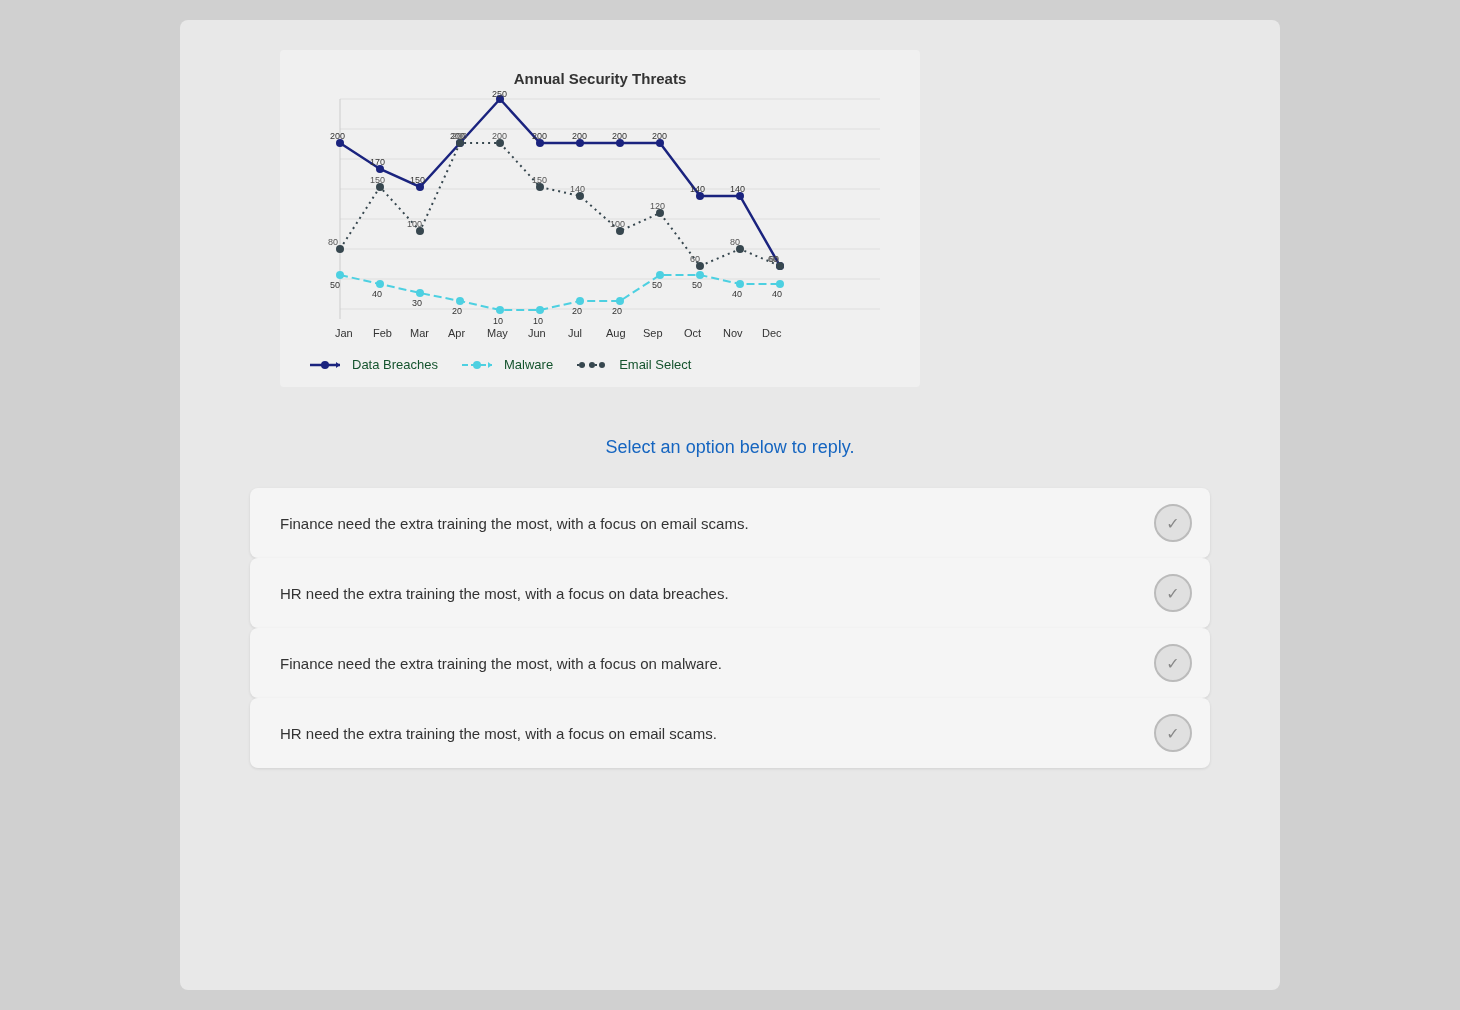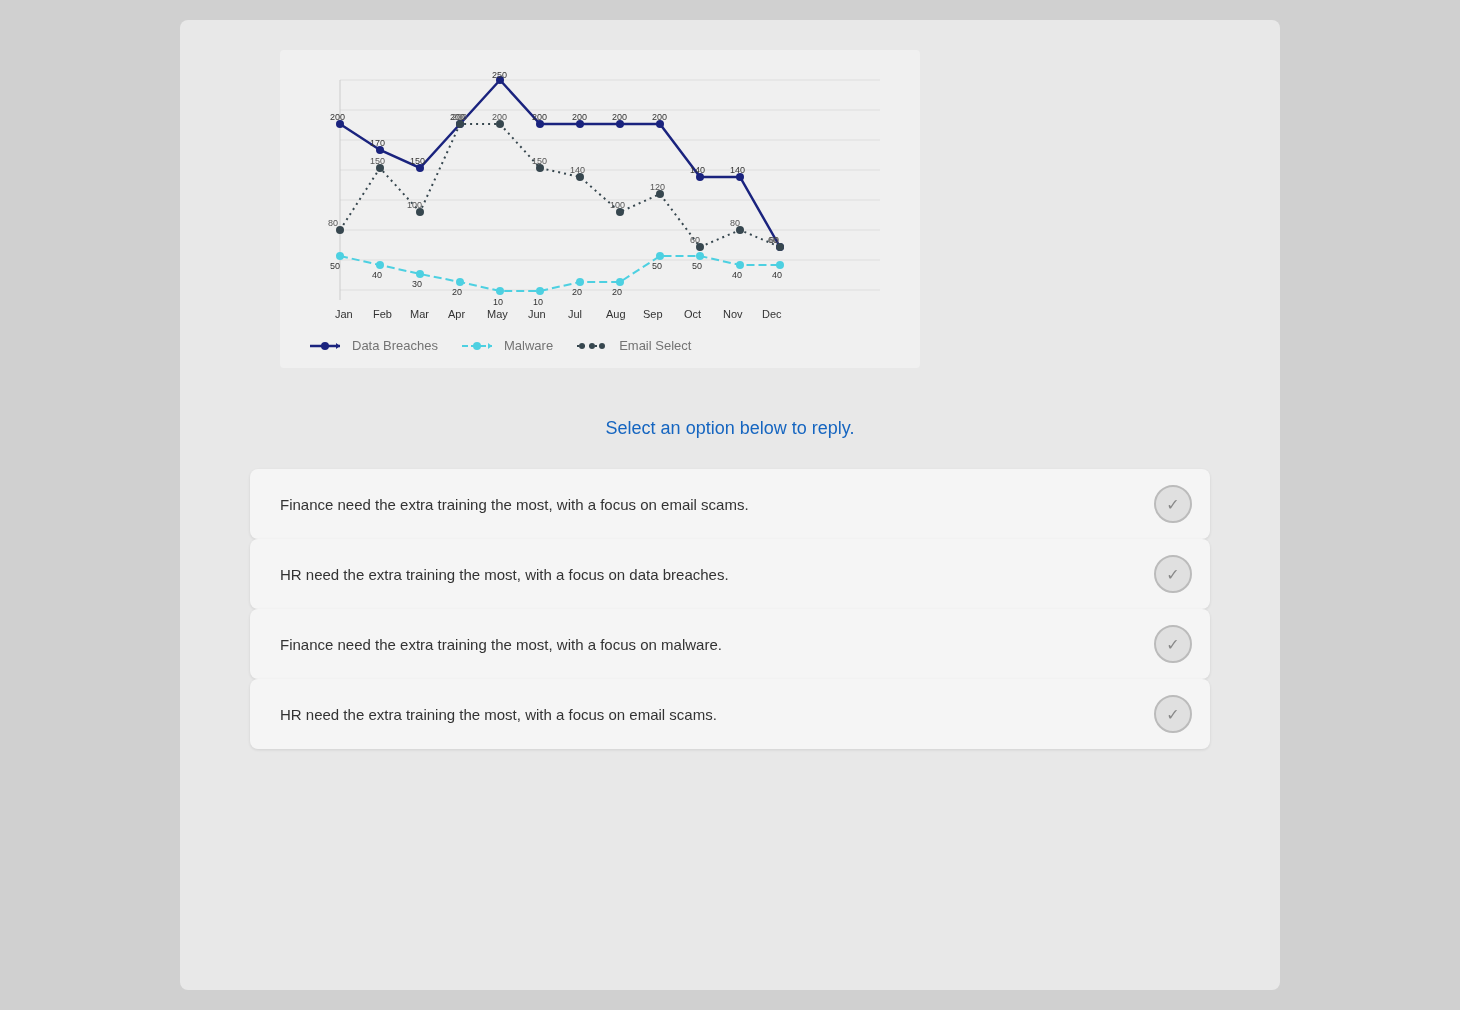--- a/index.html
+++ b/index.html
@@ -51,21 +51,21 @@
     }
 
     
     .legend {
       display: flex;
       align-items: center;
       gap: 24px;
       margin-top: 8px;
       padding-left: 10px;
       font-size: 13px;
-      color: #737373;
+      color: #14532d;
     }
 
     .legend-item {
       display: flex;
       align-items: center;
       gap: 6px;
     }
 
     
     .instruction {
@@ -118,20 +118,21 @@
       color: #888;
       font-size: 16px;
     }
   </style>
 </head>
 <body>
 
 <div class="main-container">
 
   <div class="chart-container">
+    <div class="chart-title">Annual Security Threats</div>
 
     <svg class="chart" width="600" height="260" viewBox="0 0 600 260">
 
       <line x1="40" y1="10" x2="580" y2="10" stroke="#ccc" stroke-width="0.5"></line>
       <line x1="40" y1="40" x2="580" y2="40" stroke="#ccc" stroke-width="0.5"></line>
       <line x1="40" y1="70" x2="580" y2="70" stroke="#ccc" stroke-width="0.5"></line>
       <line x1="40" y1="100" x2="580" y2="100" stroke="#ccc" stroke-width="0.5"></line>
       <line x1="40" y1="130" x2="580" y2="130" stroke="#ccc" stroke-width="0.5"></line>
       <line x1="40" y1="160" x2="580" y2="160" stroke="#ccc" stroke-width="0.5"></line>
       <line x1="40" y1="190" x2="580" y2="190" stroke="#ccc" stroke-width="0.5"></line>

